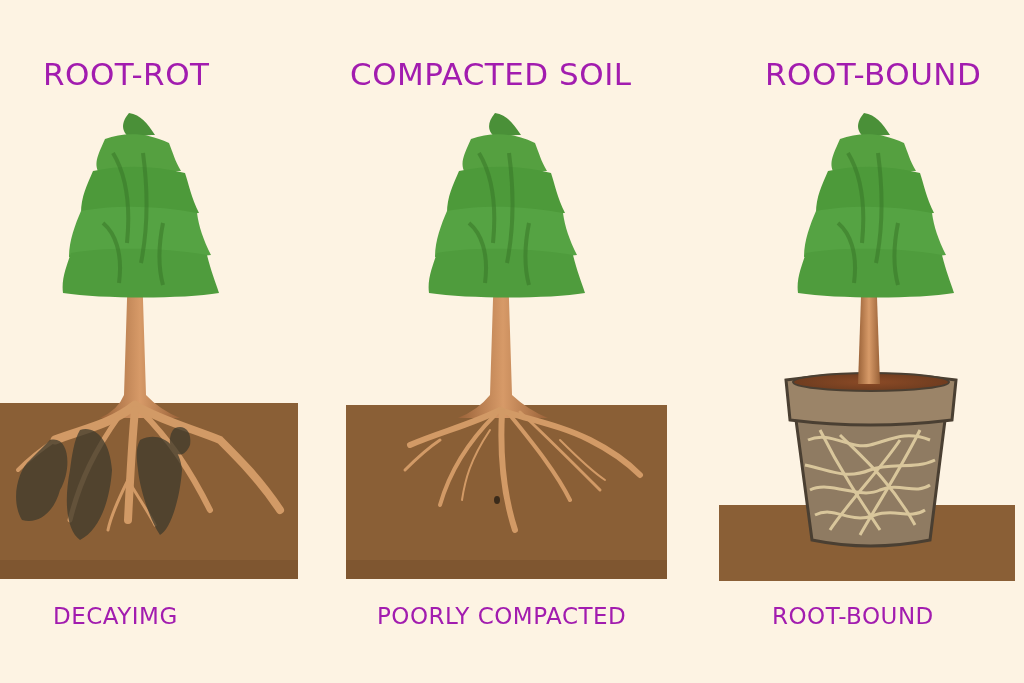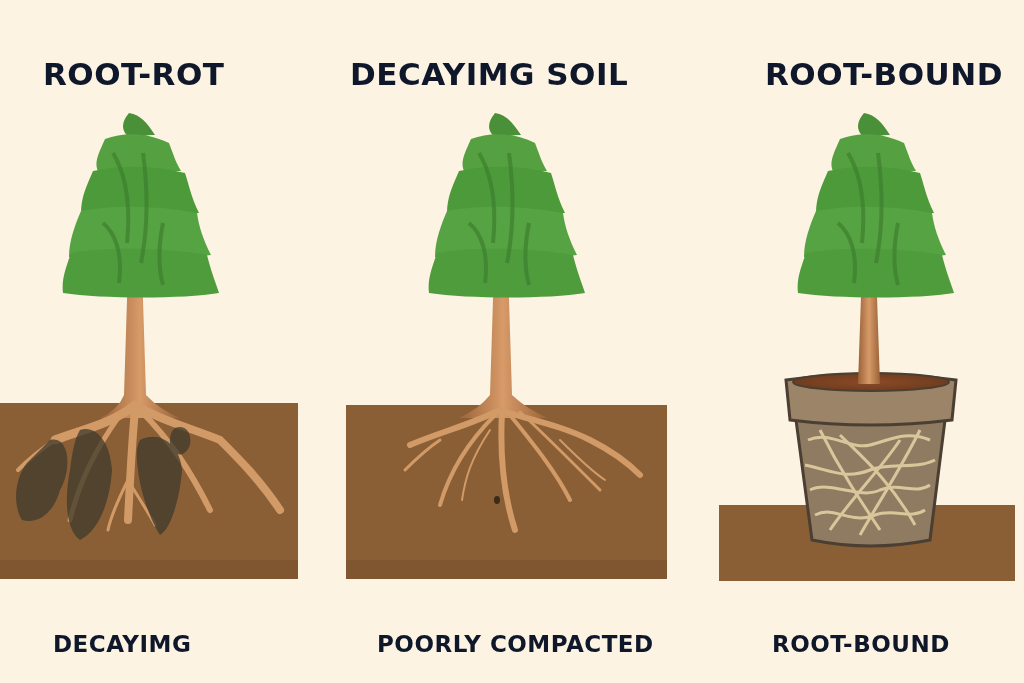--- a/index.html
+++ b/index.html
@@ -3,32 +3,32 @@
 <meta charset="utf-8">
 <style>
   html, body { margin: 0; padding: 0; }
   body {
     width: 1024px; height: 683px; overflow: hidden;
     background: #fdf3e3;
     font-family: "DejaVu Sans", "Liberation Sans", sans-serif;
     position: relative;
   }
   .title, .caption {
-    position: absolute; color: #0f172a; font-weight: bold;
+    position: absolute; color: #a21caf; font-weight: normal;
     white-space: nowrap; letter-spacing: 0.5px;
   }
   .title { font-size: 31px; top: 56px; }
-  .caption { font-size: 23px; top: 603px; margin-top: 28px; }
+  .caption { font-size: 23px; top: 603px; }
   svg.art { position: absolute; left: 0; top: 0; }
 </style>
 </head>
 <body>
 
 <div class="title" style="left:43px;">ROOT-ROT</div>
-<div class="title" style="left:350px;">DECAYIMG SOIL</div>
+<div class="title" style="left:350px;">COMPACTED SOIL</div>
 <div class="title" style="left:765px;">ROOT-BOUND</div>
 
 <svg class="art" width="1024" height="683" viewBox="0 0 1024 683">
   <defs>
     <linearGradient id="trunkG" x1="0" x2="1" y1="0" y2="0">
       <stop offset="0" stop-color="#9a6238"></stop>
       <stop offset="0.5" stop-color="#d79a68"></stop>
       <stop offset="1" stop-color="#9a6238"></stop>
     </linearGradient>
     <radialGradient id="potTop" cx="0.5" cy="0.5" r="0.6">

